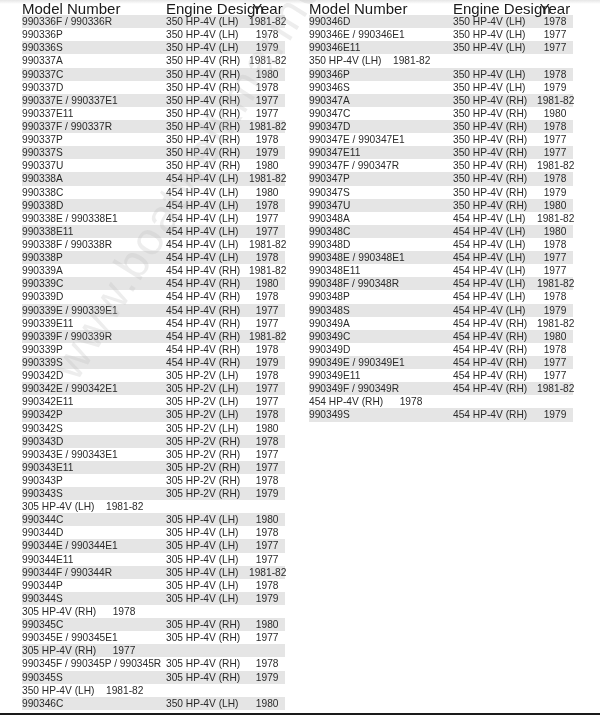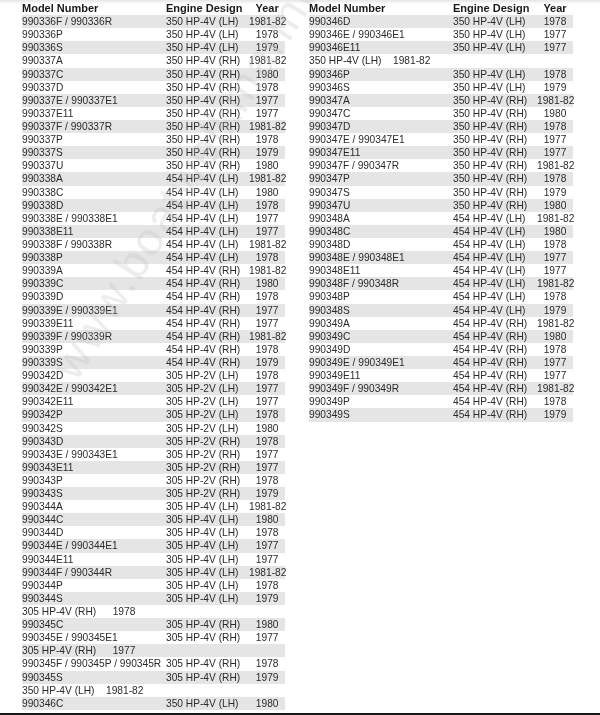--- a/index.html
+++ b/index.html
@@ -16,21 +16,21 @@
   }
   .col {
     position: absolute; top: 2px;
   }
   .col.left { left: 22px; width: 263px; }
   .col.right { left: 309px; width: 264px; }
   .row {
     display: flex; height: 13.12px; line-height: 13.12px;
     font-size: 10.2px; white-space: nowrap;
   }
-  .row.hdr { font-weight: bold; color: #1a1a1a; font-size: 11px; }
+  .row.hdr { font-weight: normal; color: #1a1a1a; font-size: 15px; }
   .row.shade { background: #e5e5e5; }
   .c-model { flex: 0 0 auto; }
   .left .c-model { width: 144px; }
   .right .c-model { width: 144px; }
   .c-engine { width: 84px; text-align: left; }
   .left .c-engine { margin-left: 0; }
   .c-year { width: 36px; text-align: center; }
   .hdr .c-engine { width: 84px; }
   .watermark {
     position: absolute; left: 40px; top: 360px;
@@ -234,21 +234,20 @@
         <span class="c-model">990343P</span>
         <span class="c-engine">305 HP-2V (RH)</span>
         <span class="c-year">1978</span>
       </div>
       <div class="row shade">
         <span class="c-model">990343S</span>
         <span class="c-engine">305 HP-2V (RH)</span>
         <span class="c-year">1979</span>
       </div>
       <div class="row">
-        <span class="c-model">990344A</span>
         <span class="c-engine">305 HP-4V (LH)</span>
         <span class="c-year">1981-82</span>
       </div>
       <div class="row shade">
         <span class="c-model">990344C</span>
         <span class="c-engine">305 HP-4V (LH)</span>
         <span class="c-year">1980</span>
       </div>
       <div class="row">
         <span class="c-model">990344D</span>
@@ -465,21 +464,20 @@
         <span class="c-model">990349E11</span>
         <span class="c-engine">454 HP-4V (RH)</span>
         <span class="c-year">1977</span>
       </div>
       <div class="row shade">
         <span class="c-model">990349F / 990349R</span>
         <span class="c-engine">454 HP-4V (RH)</span>
         <span class="c-year">1981-82</span>
       </div>
       <div class="row">
-        <span class="c-model">990349P</span>
         <span class="c-engine">454 HP-4V (RH)</span>
         <span class="c-year">1978</span>
       </div>
       <div class="row shade">
         <span class="c-model">990349S</span>
         <span class="c-engine">454 HP-4V (RH)</span>
         <span class="c-year">1979</span>
       </div>
     </div>
 </div>

